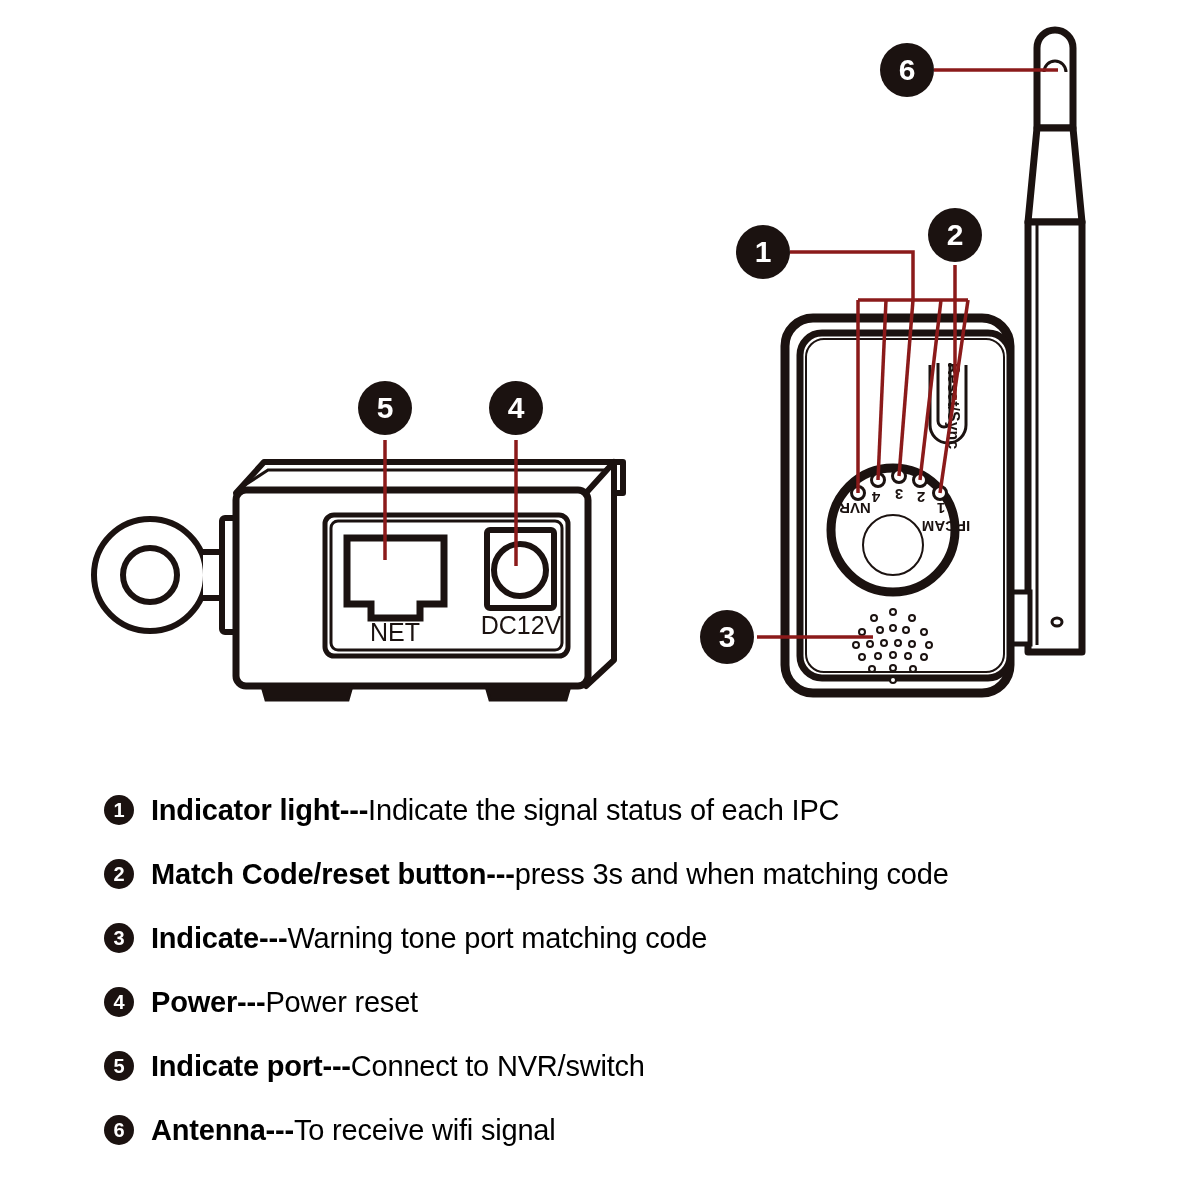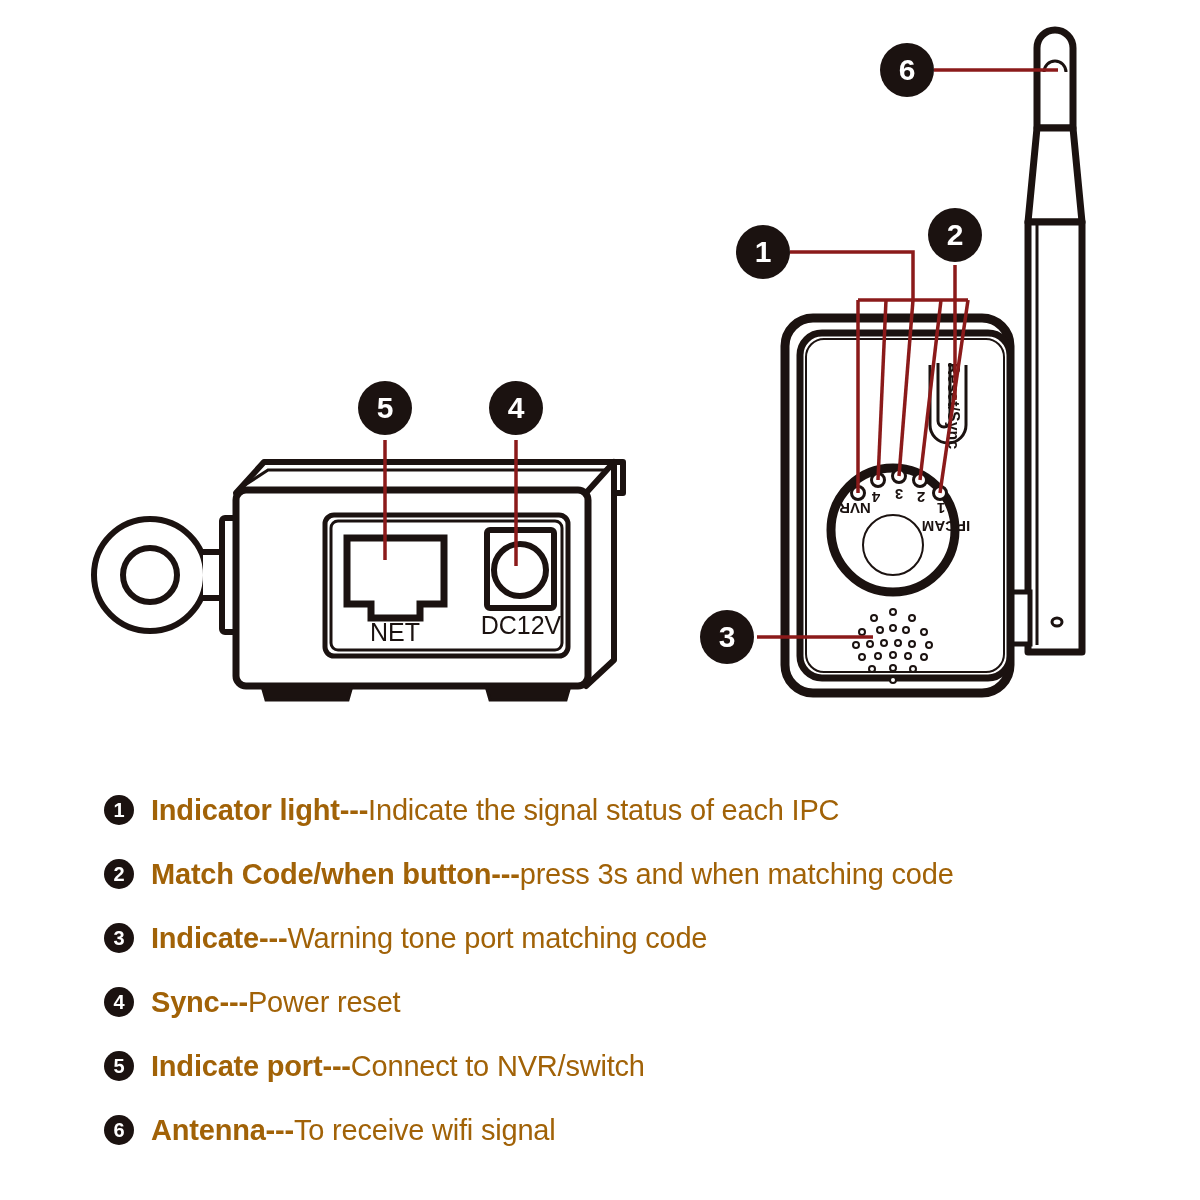--- a/index.html
+++ b/index.html
@@ -50,21 +50,21 @@
     font-size: 20px;
     font-weight: bold;
     line-height: 30px;
     text-align: center;
     font-family: "Liberation Sans", sans-serif;
     margin-right: 17px;
     user-select: none;
   }
   .legend-text {
     font-size: 29px;
-    color: #a16207;
+    color: #000000;
     white-space: nowrap;
     font-family: "Liberation Sans", sans-serif;
     letter-spacing: -0.2px;
   }
   .legend-term {
     font-weight: bold;
   }
   .legend-sep {
     font-weight: bold;
   }
@@ -260,31 +260,31 @@
 
   <div class="legend">
 
     <div class="legend-row">
       <div class="badge-inline">1</div>
       <div class="legend-text"><span class="legend-term">Indicator light</span><span class="legend-sep">---</span><span class="legend-desc">Indicate the signal status of each IPC</span></div>
     </div>
 
     <div class="legend-row">
       <div class="badge-inline">2</div>
-      <div class="legend-text"><span class="legend-term">Match Code/when button</span><span class="legend-sep">---</span><span class="legend-desc">press 3s and when matching code</span></div>
+      <div class="legend-text"><span class="legend-term">Match Code/reset button</span><span class="legend-sep">---</span><span class="legend-desc">press 3s and when matching code</span></div>
     </div>
 
     <div class="legend-row">
       <div class="badge-inline">3</div>
       <div class="legend-text"><span class="legend-term">Indicate</span><span class="legend-sep">---</span><span class="legend-desc">Warning tone port matching code</span></div>
     </div>
 
     <div class="legend-row">
       <div class="badge-inline">4</div>
-      <div class="legend-text"><span class="legend-term">Sync</span><span class="legend-sep">---</span><span class="legend-desc">Power reset</span></div>
+      <div class="legend-text"><span class="legend-term">Power</span><span class="legend-sep">---</span><span class="legend-desc">Power reset</span></div>
     </div>
 
     <div class="legend-row">
       <div class="badge-inline">5</div>
       <div class="legend-text"><span class="legend-term">Indicate port</span><span class="legend-sep">---</span><span class="legend-desc">Connect to NVR/switch</span></div>
     </div>
 
     <div class="legend-row">
       <div class="badge-inline">6</div>
       <div class="legend-text"><span class="legend-term">Antenna</span><span class="legend-sep">---</span><span class="legend-desc">To receive wifi signal</span></div>

